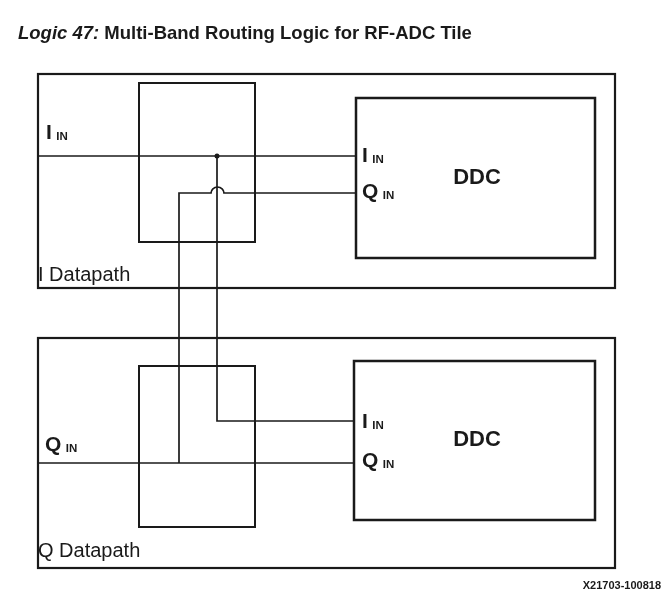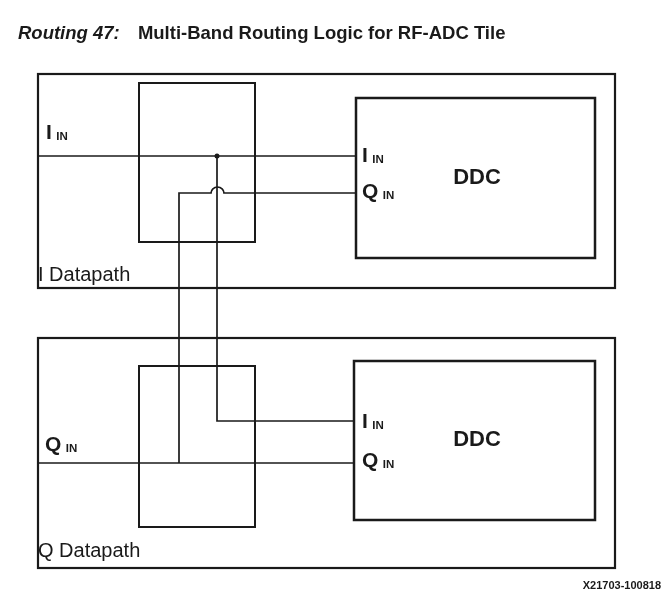--- a/index.html
+++ b/index.html
@@ -22,21 +22,21 @@
     font-size: 18.5px;
     white-space: nowrap;
     color: #1a1a1a;
   }
   .figure-caption .fig-label {
     font-style: italic;
     font-weight: 600;
   }
   .figure-caption .fig-title {
     font-weight: 700;
-    margin-left: 13px;
+    margin-left: 0;
   }
   .diagram-svg {
     position: absolute;
     left: 0;
     top: 0;
   }
   .box {
     fill: none;
     stroke: #1a1a1a;
   }
@@ -56,21 +56,21 @@
   .sig-main  { font-size: 21px; font-weight: bold; }
   .sig-sub   { font-size: 11.5px; font-weight: bold; }
   .ddc-title { font-size: 22px; font-weight: bold; }
   .dp-label  { font-size: 20px; font-weight: normal; }
   .fig-id    { font-size: 11px; font-weight: 600; }
 </style>
 </head>
 <body>
 
 <div class="figure-caption">
-  <span class="fig-label">Routing 47:</span>
+  <span class="fig-label">Logic 47:</span>
   <span class="fig-title">Multi-Band Routing Logic for RF-ADC Tile</span>
 </div>
 
 <svg class="diagram-svg" width="664" height="596" viewBox="0 0 664 596" xmlns="http://www.w3.org/2000/svg">
 
   <rect class="box outer-box" x="38" y="74" width="577" height="214"></rect>
   <rect class="box routing-box" x="139" y="83" width="116" height="159"></rect>
   <rect class="box ddc-box" x="356" y="98" width="239" height="160"></rect>
 
   <path class="wire" d="M38,156 H356"></path>

